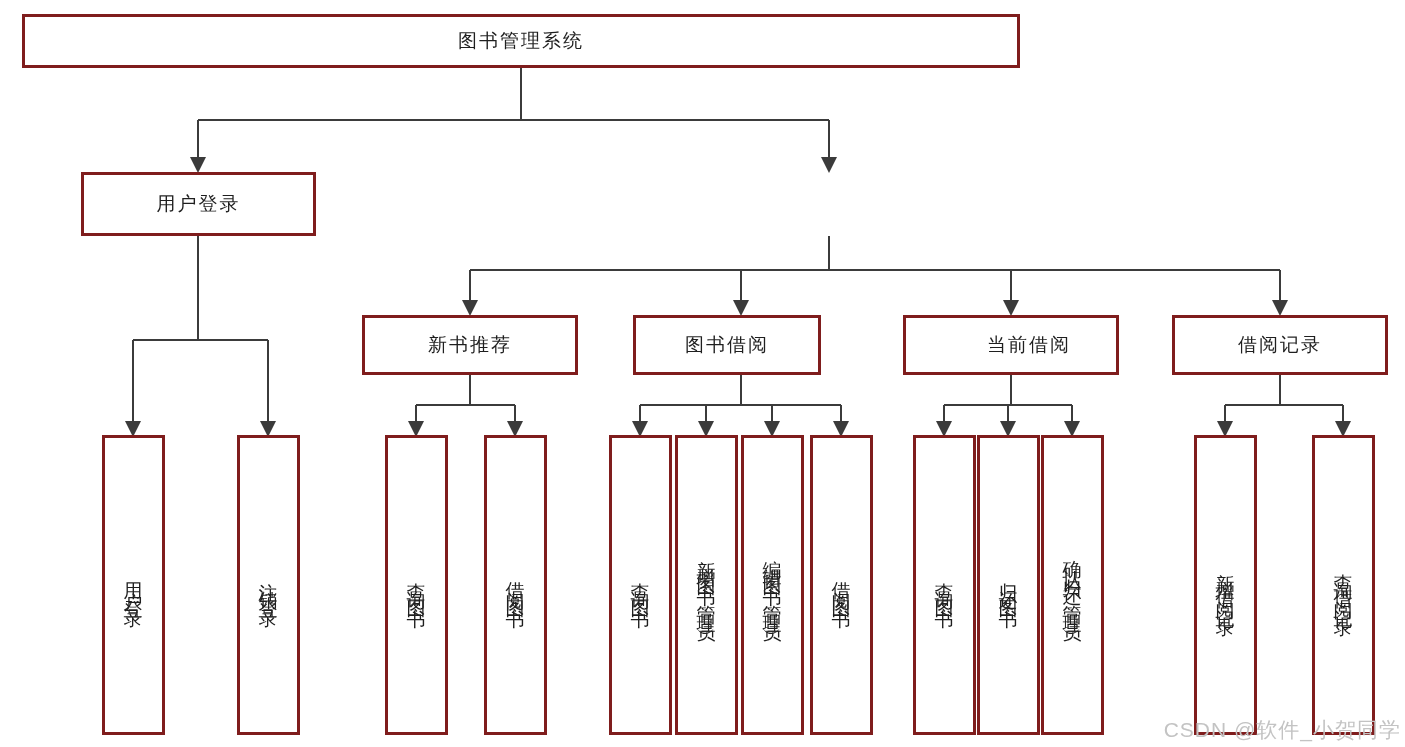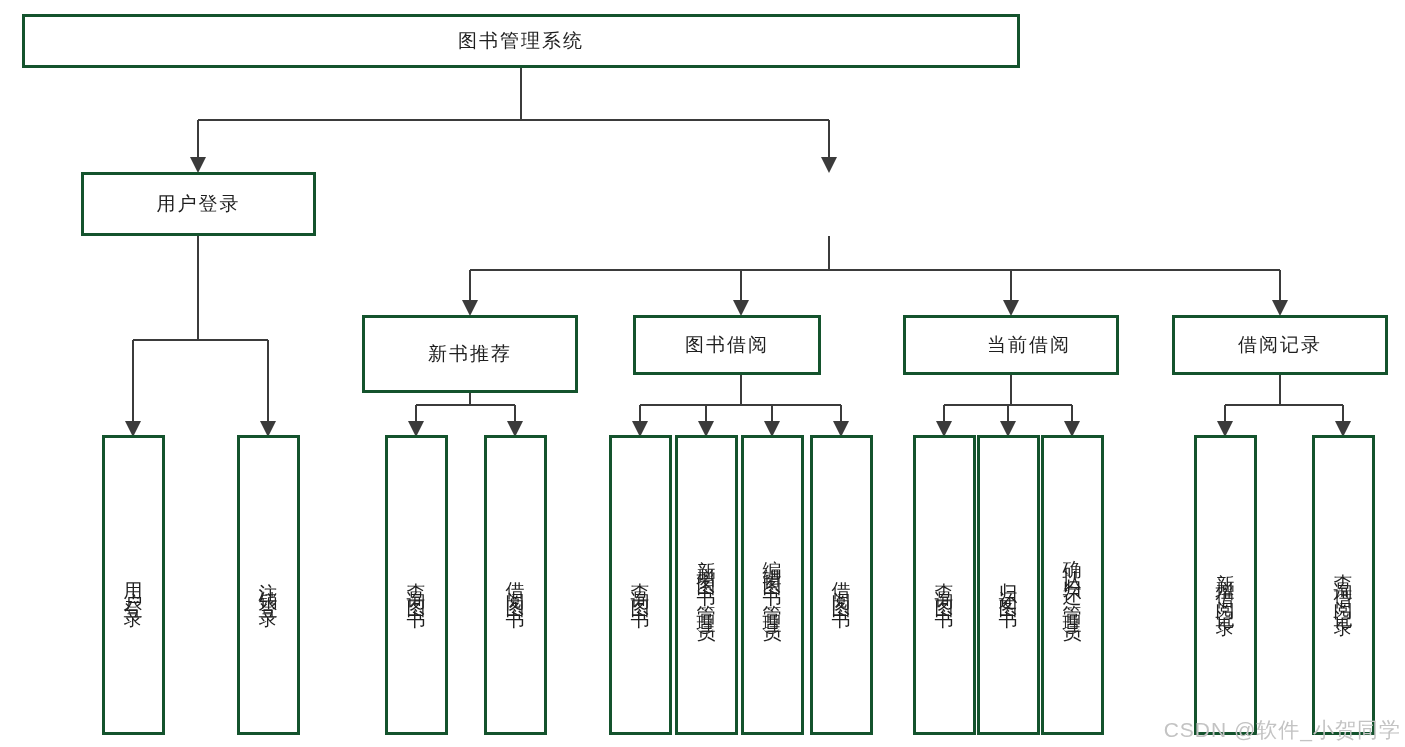--- a/index.html
+++ b/index.html
@@ -8,39 +8,39 @@
     width:1405px;height:747px;
     background:#ffffff;
     font-family:"Liberation Sans",sans-serif;
     overflow:hidden;
   }
   #connectors{position:absolute;left:0;top:0;width:1405px;height:747px;}
   .box{
     position:absolute;
     box-sizing:border-box;
     background:#ffffff;
-    border:3px solid #14532d;
+    border:3px solid #7f1d1d;
     display:flex;align-items:center;justify-content:center;
     color:#1f1f1f;
     font-size:19px;
     letter-spacing:2px;
     z-index:2;
   }
   .box-v .vtext{
     writing-mode:vertical-rl;
     text-orientation:mixed;
     letter-spacing:9px;
     font-size:19px;
     line-height:1;
   }
   
   .n-root        {left:22px;  top:14px;  width:998px; height:54px;}
   .n-user-login  {left:81px;  top:172px; width:235px; height:64px;}
   .n-book-mgmt   {left:711px; top:172px; width:235px; height:64px;}
-  .n-new-rec     {left:362px; top:315px; width:216px; height:78px;text-align:center;}
+  .n-new-rec     {left:362px; top:315px; width:216px; height:60px;text-align:center;}
   .n-book-borrow {left:633px; top:315px; width:188px; height:60px;}
   .n-cur-borrow  {left:903px; top:315px; width:216px; height:60px;padding-left:36px;}
   .n-rec         {left:1172px;top:315px; width:216px; height:60px;}
   .leaf{top:435px;width:63px;height:300px;}
   .l-user-login  {left:102px;}
   .l-logout      {left:237px;}
   .l-nr-query    {left:385px;}
   .l-nr-borrow   {left:484px;}
   .l-bb-query    {left:609px;}
   .l-bb-add      {left:675px;}

